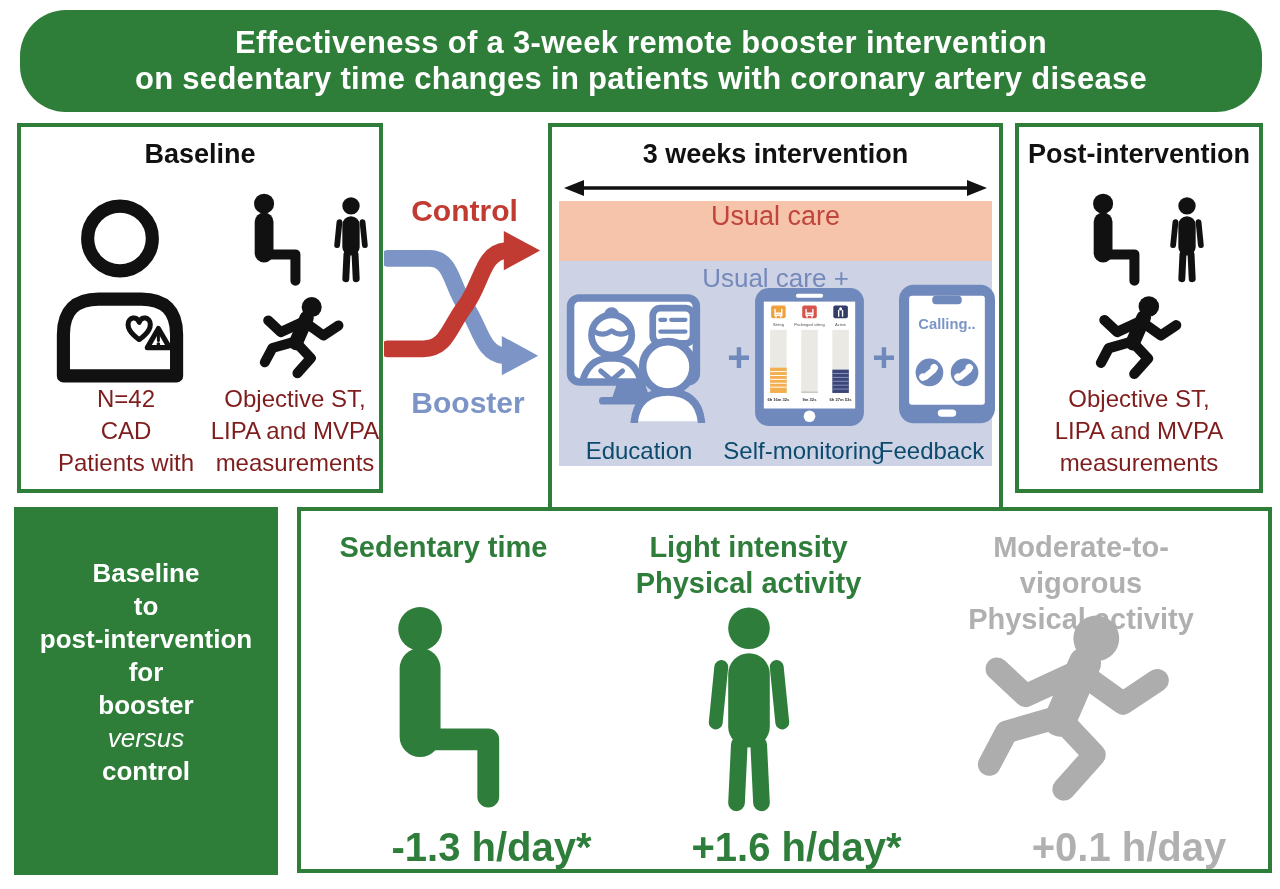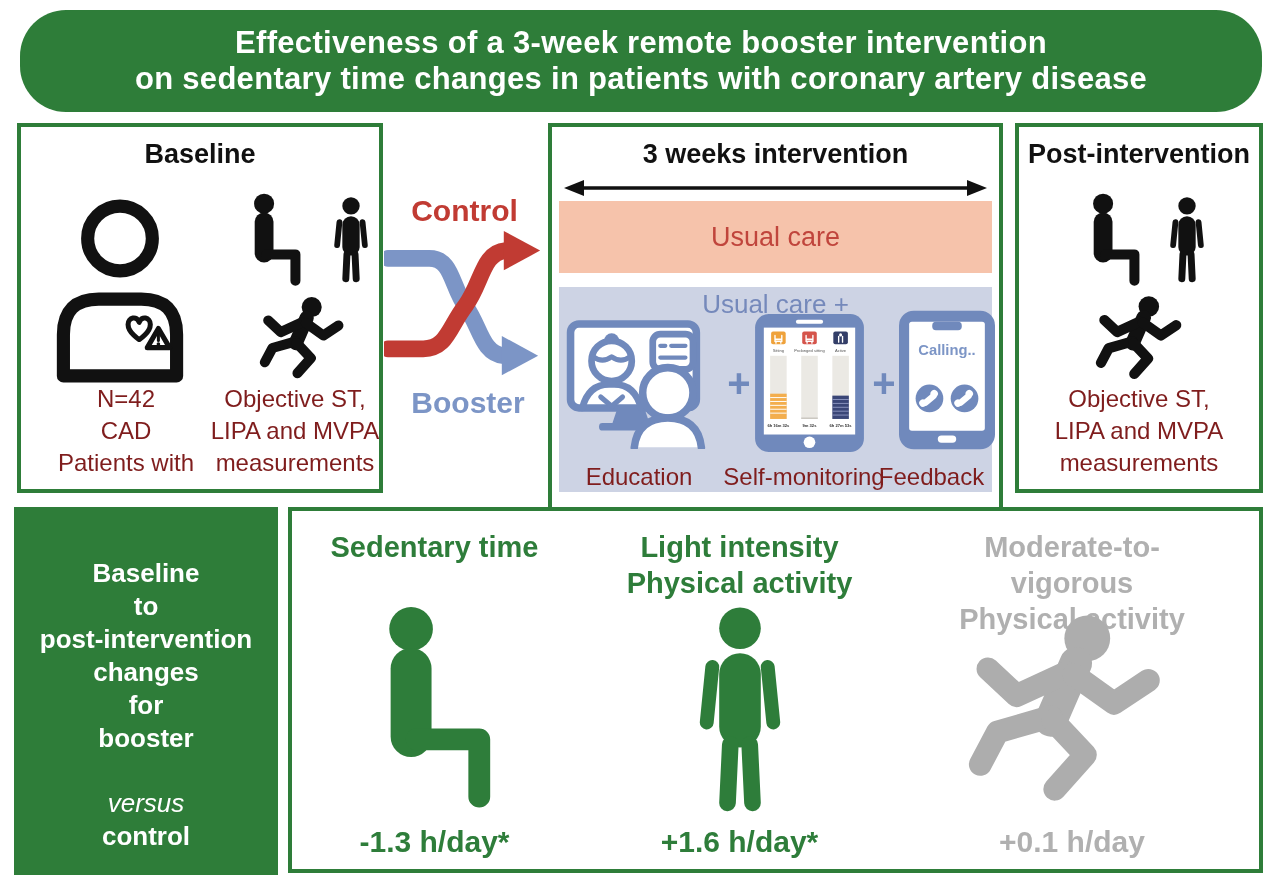--- a/index.html
+++ b/index.html
@@ -12,47 +12,47 @@
   .banner{left:20px;top:10px;width:1242px;height:102px;background:#2E7D39;
           border-radius:46px;color:#fff;display:flex;flex-direction:column;
           justify-content:center;}
   .banner div{font-size:31px;font-weight:bold;text-align:center;letter-spacing:.3px;}
 
   
   .gbox{background:#fff;border:4px solid #2E7D39;box-sizing:border-box;}
   .box-baseline{left:17px;top:123px;width:366px;height:370px;}
   .box-intervention{left:548px;top:123px;width:455px;height:396px;}
   .box-post{left:1015px;top:123px;width:248px;height:370px;}
-  .box-outcomes{left:288px;top:507px;width:975px;height:366px;}
+  .box-outcomes{left:297px;top:507px;width:975px;height:366px;}
   .box-results{left:14px;top:507px;width:264px;height:368px;background:#2E7D39;}
 
   .box-title{left:0;top:12px;width:100%;font-size:27px;font-weight:bold;color:#111;}
 
   .meas{font-size:24px;color:#7f1d1d;line-height:32px;}
 
   .lbl-control{left:392px;top:194px;width:145px;font-size:30px;font-weight:bold;color:#C13B33;}
   .lbl-booster{left:392px;top:386px;width:152px;font-size:30px;font-weight:bold;color:#7C95C6;}
   .arrows{left:384px;top:228px;width:162px;height:164px;}
 
   .band-salmon{left:7px;top:74px;width:433px;height:72px;background:#F6C3AB;
-               display:flex;align-items:center;justify-content:center;
+               display:flex;align-items:flex-start;justify-content:center;
                font-size:27px;color:#C0453C;}
-  .band-blue{left:7px;top:160px;width:433px;height:205px;background:#CDD3E4;}
+  .band-blue{left:7px;top:134px;width:433px;height:205px;background:#CDD3E4;}
   .ucplus{left:0;top:2px;width:100%;font-size:26px;color:#7589BB;}
   .plus-sign{font-size:40px;color:#7089BC;font-weight:bold;width:34px;text-align:center;}
-  .band-label{font-size:24px;color:#7f1d1d;top:176px;}
+  .band-label{font-size:24px;color:#0c4a6e;top:176px;}
 
   .results-text{padding-top:50px;color:#fff;font-size:26px;font-weight:bold;
                 line-height:33px;text-align:center;}
-  .results-text .it{font-style:italic;font-weight:normal;margin-top:32px;}
+  .results-text .it{font-style:italic;font-weight:normal;}
 
   .outcome-title{top:18px;font-size:29px;font-weight:bold;line-height:36px;}
   .green-t{color:#2E7D3A;}
   .gray-t{color:#B0B0B0;}
-  .outcome-value{top:314px;font-size:30px;font-weight:bold;}
+  .outcome-value{top:314px;font-size:40px;font-weight:bold;margin-left:48px;}
   .icon-green{color:#2E7D3A;}
   .icon-gray{color:#ADADAD;}
   .icon-black{color:#111;}
   svg{display:block;}
 </style>
 </head>
 <body>
 
 <div class="canvas">
 
@@ -240,21 +240,20 @@
       <div>LIPA and MVPA</div>
       <div>measurements</div>
     </div>
   </div>
 
   <div class="abs box-results">
     <div class="results-text">
       <div>Baseline</div>
       <div>to</div>
       <div>post-intervention</div>
-      <div>changes</div>
       <div>for</div>
       <div>booster</div>
       <div class="it">versus</div>
       <div>control</div>
     </div>
   </div>
 
   <div class="abs gbox box-outcomes">
 
     <div class="abs" style="left:0;top:0;width:285px;height:100%;">

